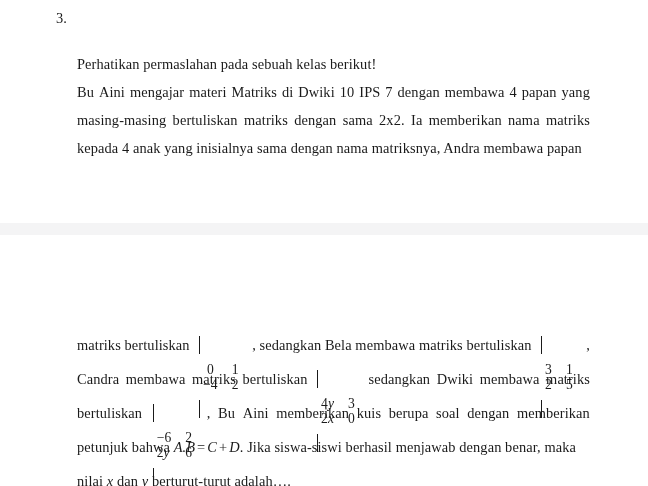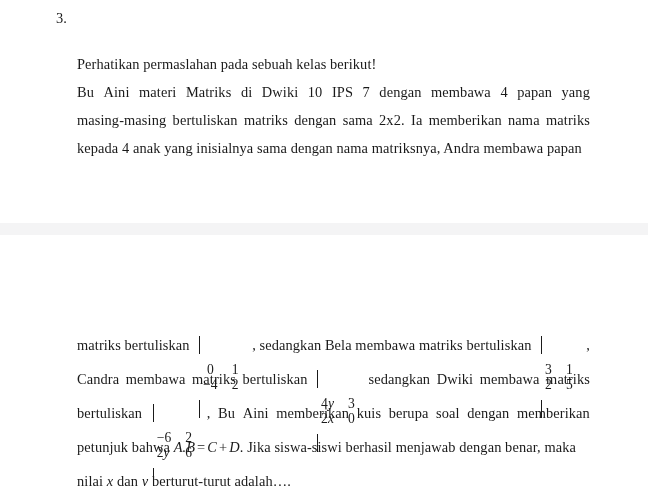--- a/index.html
+++ b/index.html
@@ -127,20 +127,21 @@
 
   <div class="block block-top">
     <div class="q-row">
       <div class="q-num">3.</div>
       <div class="q-body">
         <div class="line">Perhatikan permaslahan pada sebuah kelas berikut!</div>
 
         <div class="line line-j">
           <span>Bu</span>
           <span>Aini</span>
+          <span>mengajar</span>
           <span>materi</span>
           <span>Matriks</span>
           <span>di</span>
           <span>Dwiki</span>
           <span>10</span>
           <span>IPS</span>
           <span>7</span>
           <span>dengan</span>
           <span>membawa</span>
           <span>4</span>

